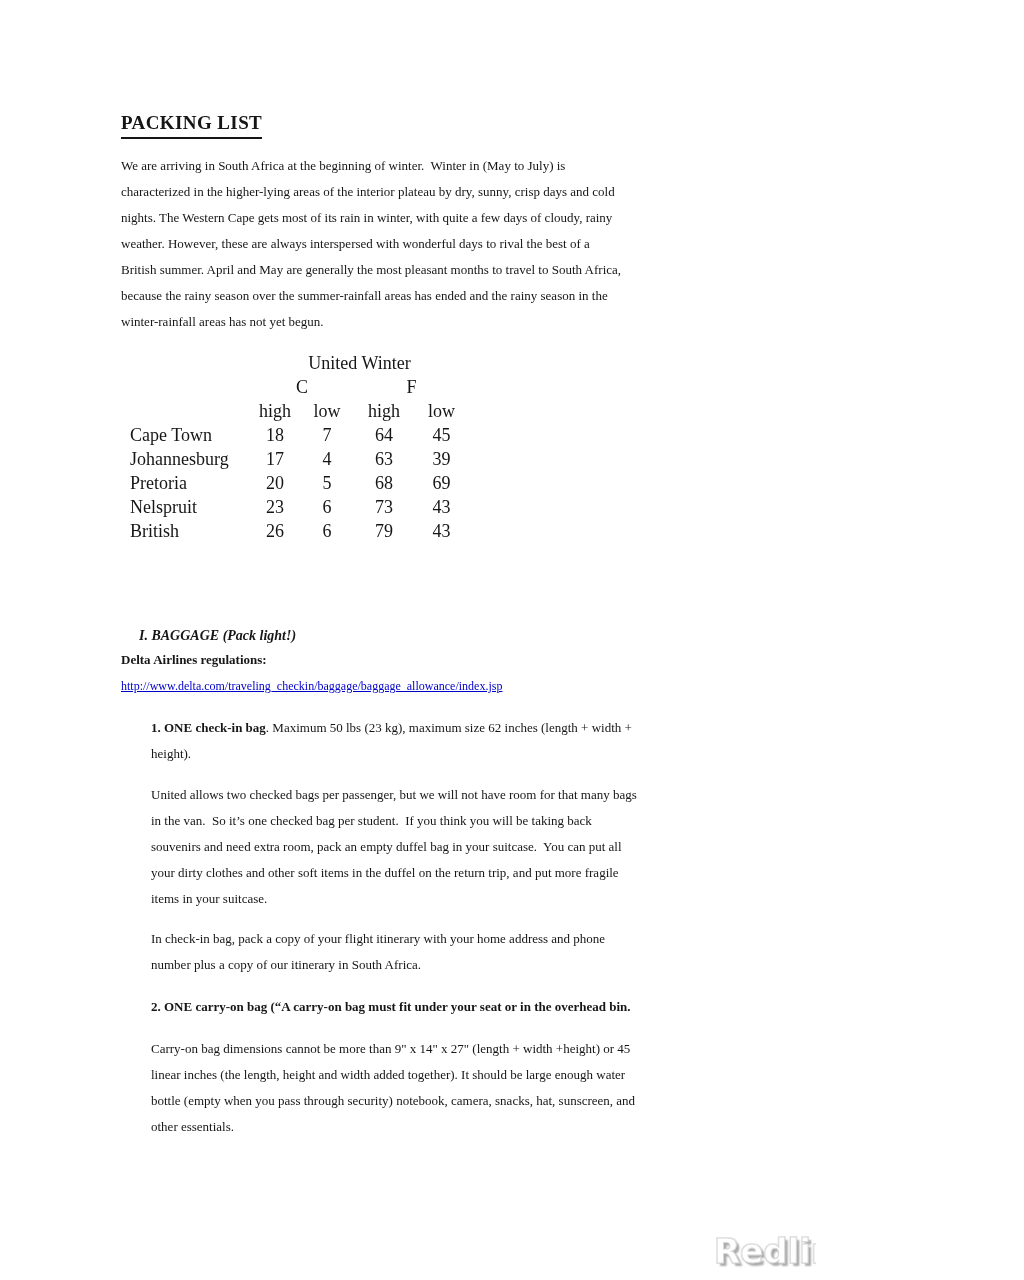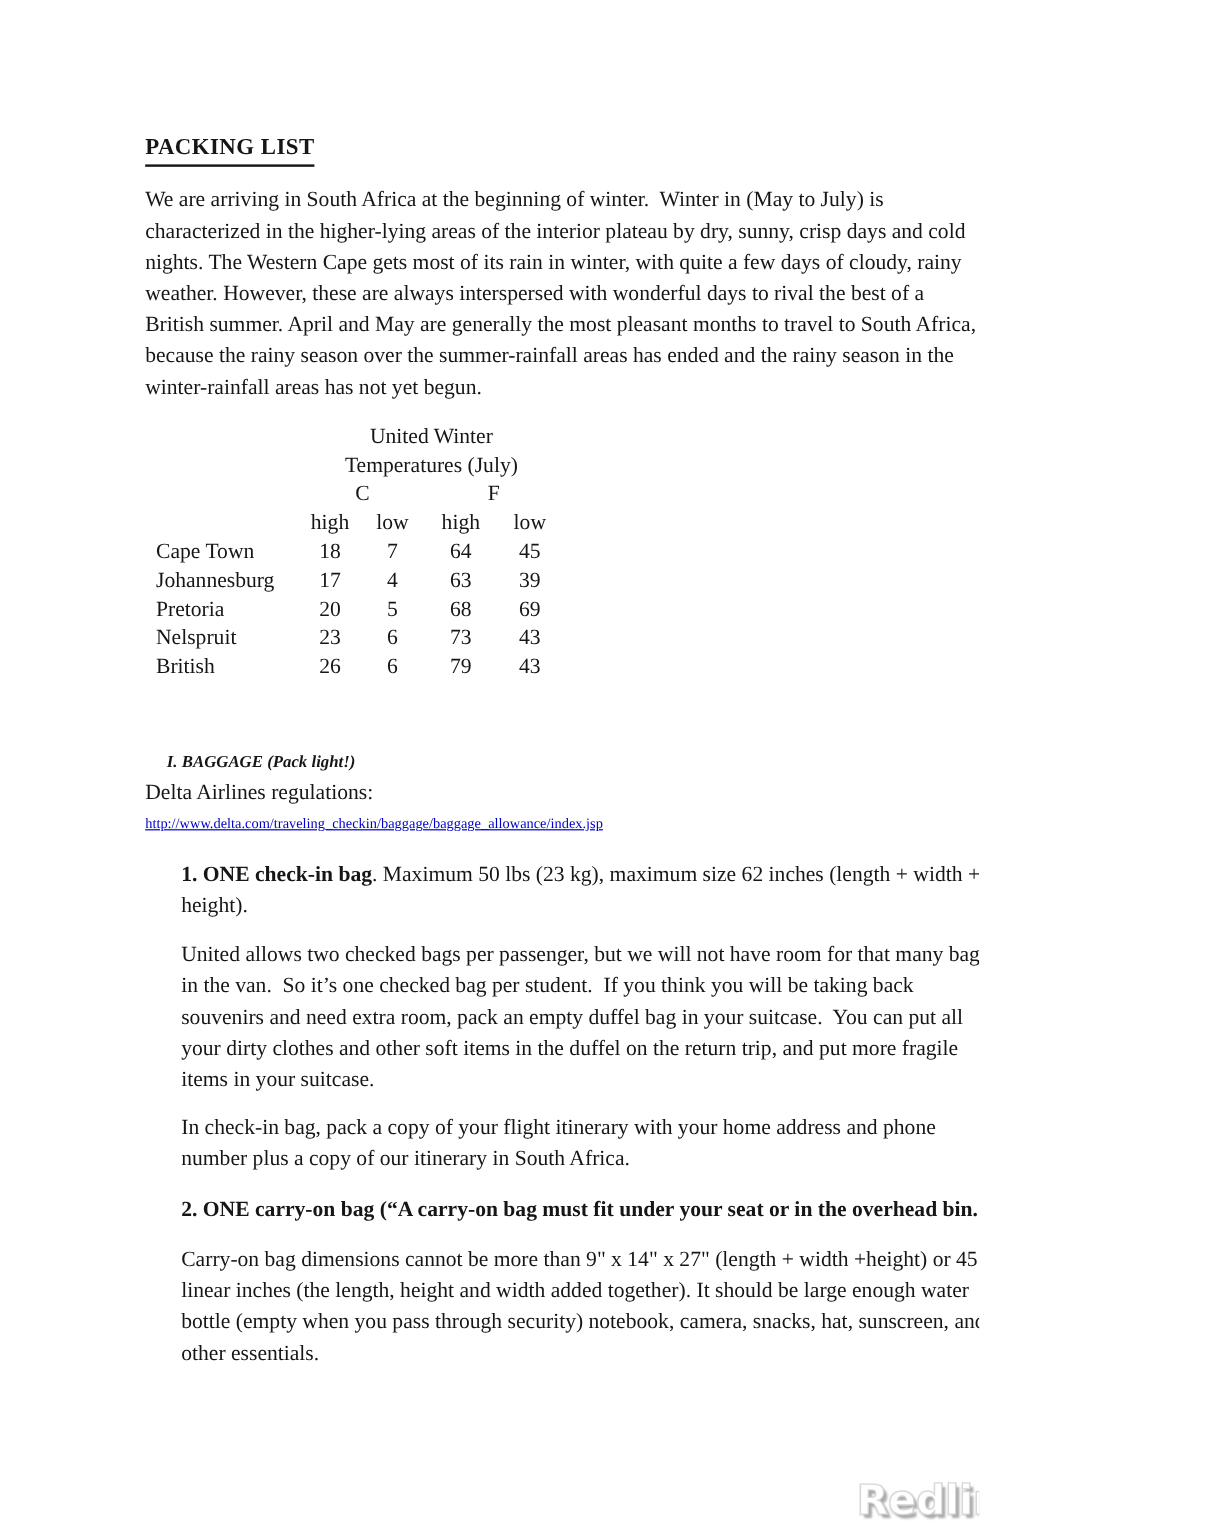--- a/index.html
+++ b/index.html
@@ -21,21 +21,21 @@
     margin: 0;
     font-size: 19px; font-weight: bold;
     line-height: 26px;
     border-bottom: 2px solid #151515;
     padding-bottom: 1px;
     display: inline-block;
     letter-spacing: 0.4px;
   }
   .para {
     margin: 0;
-    font-size: 18px;
+    font-size: 13px;
     line-height: 26px;
     white-space: pre-wrap;
   }
   .intro { left: 121px; top: 153px; width: 830px; }
 
   
   .temp-table {
     left: 130px; top: 351px;
     width: 340px;
     font-size: 18px;
@@ -50,21 +50,21 @@
   .t-v0 { width: 50px; text-align: center; }
   .t-v1 { width: 54px; text-align: center; }
   .t-v2 { width: 60px; text-align: center; }
   .t-v3 { width: 55px; text-align: center; }
 
   .section-heading {
     left: 121px; top: 605px;
     margin: 18px;
     font-size: 14px; font-weight: bold; line-height: 26px; font-style: italic;
   }
-  .reg-label { left: 121px; top: 647px; width: 500px; }
+  .reg-label { left: 121px; top: 647px; width: 500px; font-weight: bold; }
   .reg-link {
     left: 121px; top: 673px;
     font-size: 12px; line-height: 26px;
     color: #0000cc;
     text-decoration: underline;
     white-space: pre;
   }
   .item1 { left: 151px; top: 715px; width: 800px; }
   .para-united { left: 151px; top: 782px; width: 800px; }
   .para-itinerary { left: 151px; top: 926px; width: 800px; }
@@ -95,21 +95,20 @@
 characterized in the higher-lying areas of the interior plateau by dry, sunny, crisp days and cold
 nights. The Western Cape gets most of its rain in winter, with quite a few days of cloudy, rainy
 weather. However, these are always interspersed with wonderful days to rival the best of a
 British summer. April and May are generally the most pleasant months to travel to South Africa,
 because the rainy season over the summer-rainfall areas has ended and the rainy season in the
 winter-rainfall areas has not yet begun.</p>
 
   <div class="abs temp-table">
     <div class="t-title">
       <div>United Winter</div>
-      <div>Temperatures (July)</div>
     </div>
     <div class="t-row">
       <span class="t-sp"></span>
       <span class="t-c">C</span>
       <span class="t-f">F</span>
     </div>
     <div class="t-row">
       <span class="t-city"></span>
       <span class="t-v0">high</span>
       <span class="t-v1">low</span>

